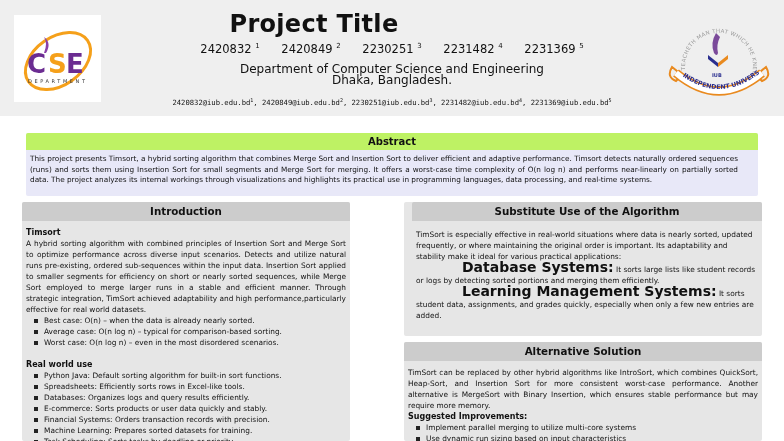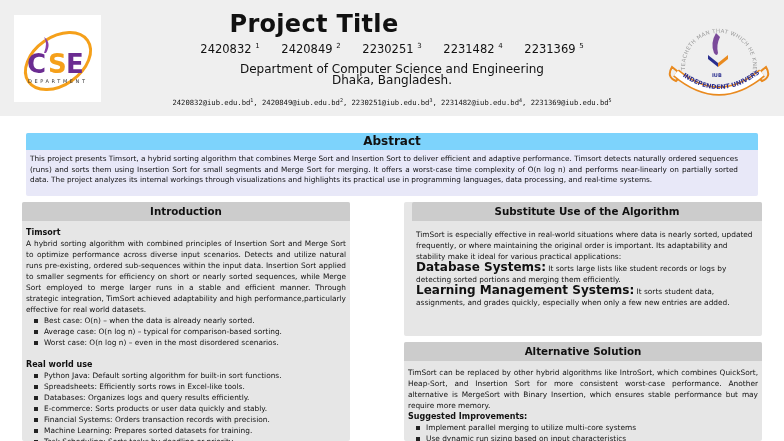--- a/index.html
+++ b/index.html
@@ -11,36 +11,36 @@
   .logo-right { position: absolute; left: 664px; top: 15px; width: 110px; height: 90px; }
   .title { position: absolute; left: 0; width: 628px; top: 10px; text-align: center; font-size: 24px; font-weight: bold; font-family: "DejaVu Sans", sans-serif; letter-spacing: 0.3px; }
   .authors { position: absolute; left: 0; width: 784px; top: 42px; text-align: center; font-size: 11.5px; }
   .authors span.a { margin: 0 9px; }
   .authors sup { font-size: 7px; vertical-align: 5px; }
   .affil { position: absolute; left: 0; width: 784px; top: 64px; text-align: center; font-size: 12px; line-height: 10.5px; }
   .emails { position: absolute; left: 0; width: 784px; top: 97px; text-align: center; font-size: 7.2px; font-family: "DejaVu Sans Mono", monospace; }
   .emails sup { font-size: 5px; vertical-align: 3px; }
 
   .abstract { position: absolute; left: 26px; top: 133px; width: 732px; height: 63px; background: #e8e8f8; border-radius: 2px; }
-  .abstract .hd { height: 17px; background: #7dd3fc; text-align: center; font-weight: bold; font-size: 12px; line-height: 17px; border-radius: 2px 2px 0 0; }
+  .abstract .hd { height: 17px; background: #bef264; text-align: center; font-weight: bold; font-size: 10px; line-height: 17px; border-radius: 2px 2px 0 0; }
   .abstract .bd { padding: 4px 20px 0 4px; font-size: 7.3px; line-height: 10.5px; text-align: justify; }
 
   .box { position: absolute; background: #e6e6e6; border-radius: 2px; }
   .box .hd { height: 19px; background: #cccccc; text-align: center; font-weight: bold; font-size: 10.3px; line-height: 19px; border-radius: 2px 2px 0 0; }
   .box .bd { padding: 4px 4px 0 4px; font-size: 7.4px; line-height: 11px; }
   .box p { text-align: justify; }
   .left-box { left: 22px; top: 202px; width: 328px; height: 239px; }
   .right1 { left: 404px; top: 202px; width: 358px; height: 134px; padding-left: 8px; }
   .right2 { left: 404px; top: 342px; width: 358px; height: 99px; }
   .sub-hd { font-weight: bold; font-size: 8px; margin-top: 2px; }
   ul.sq { list-style: none; padding-left: 8px; }
   ul.sq li { position: relative; padding-left: 10px; }
   ul.sq li::before { content: ""; position: absolute; left: 0; top: 4px; width: 4px; height: 4px; background: #222; }
   .gap { height: 9px; }
-  b.kw { font-weight: bold; font-size: 12px; }
+  b.kw { font-weight: bold; font-size: 14px; margin-left: 46px; }
 </style>
 </head>
 <body>
 
 <div class="header">
   <div class="logo-left">
     <svg width="87" height="87" viewBox="0 0 87 87">
       <ellipse cx="44" cy="46" rx="36" ry="24" transform="rotate(-35 44 46)" fill="none" stroke="#f5a01a" stroke-width="3"></ellipse>
       <text x="13" y="58" font-family="DejaVu Sans, sans-serif" font-weight="bold" font-size="26" fill="#6b2c91">C</text>
       <text x="34" y="58" font-family="DejaVu Sans, sans-serif" font-weight="bold" font-size="26" fill="#f5a01a">S</text>

